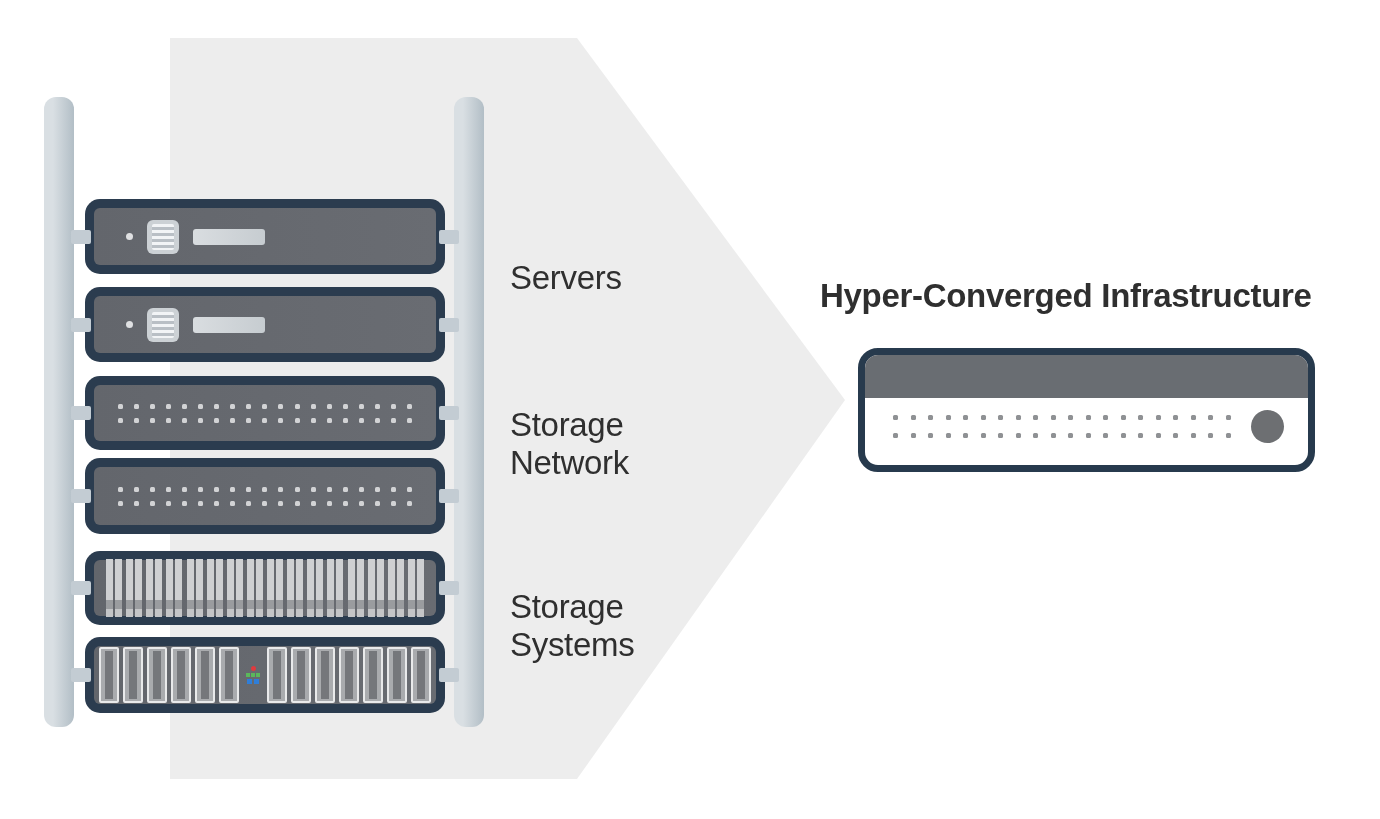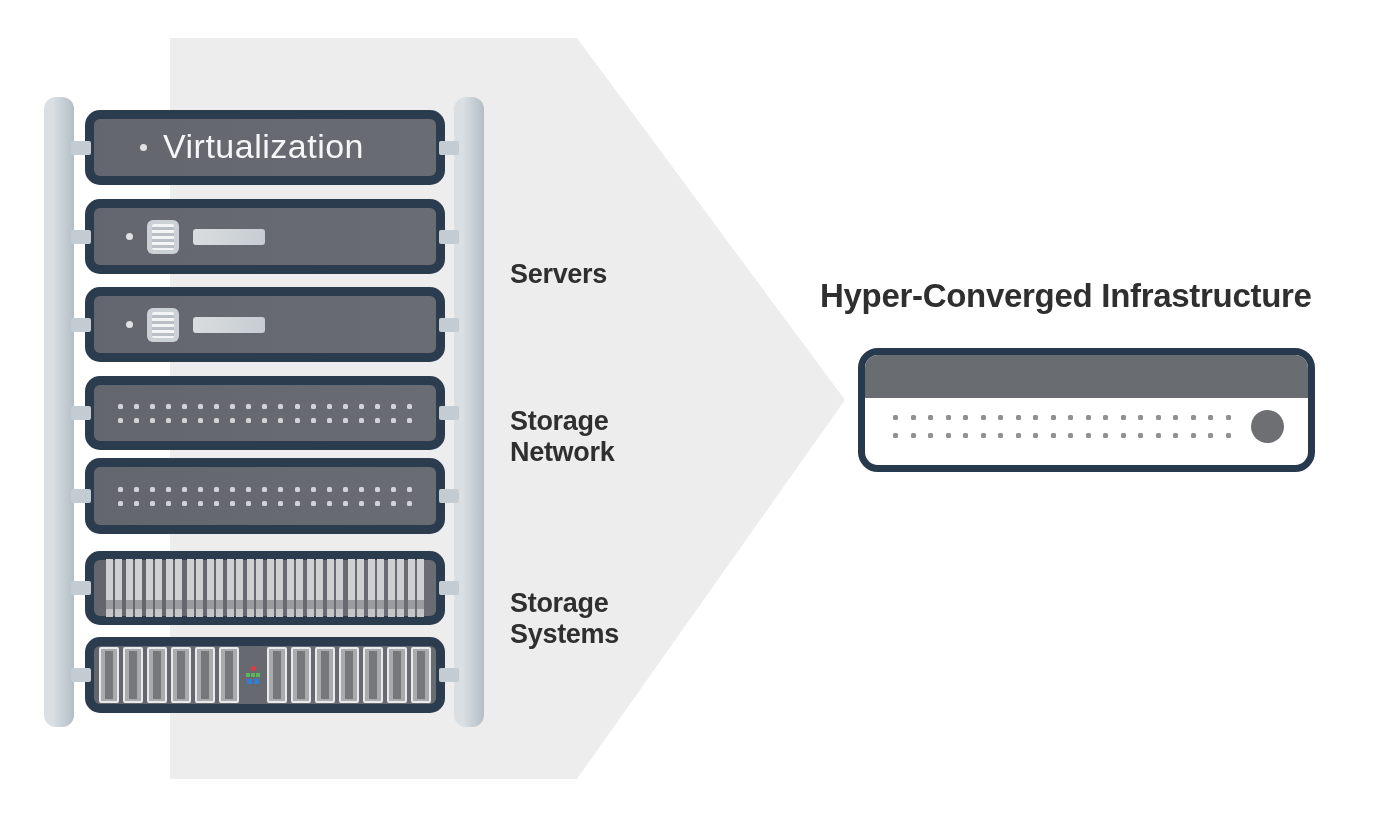--- a/index.html
+++ b/index.html
@@ -94,21 +94,21 @@
   .ci{position:relative;width:16px;height:18px;flex:0 0 16px;margin:0 2px;}
   .ci span{position:absolute;}
   .ci .r{left:6px;top:0;width:5px;height:5px;border-radius:50%;background:var(--cluster-red);}
   .ci .gl{left:1px;top:7px;width:4px;height:4px;background:var(--cluster-green);}
   .ci .gc{left:6px;top:7px;width:4px;height:4px;background:var(--cluster-green);}
   .ci .gr{right:1px;top:7px;width:4px;height:4px;background:var(--cluster-green);}
   .ci .bl{left:2px;bottom:0;width:5px;height:5px;background:var(--cluster-blue);}
   .ci .br{right:2px;bottom:0;width:5px;height:5px;background:var(--cluster-blue);}
   
   .side-label{
-    position:absolute;font-size:27px;font-weight:bold;color:var(--label-text);
+    position:absolute;font-size:33px;font-weight:normal;color:var(--label-text);
     line-height:1.16;white-space:pre-line;letter-spacing:-0.3px;z-index:3;
   }
   .lbl-servers{left:510px;top:259px;}
   .lbl-network{left:510px;top:406px;}
   .lbl-systems{left:510px;top:588px;}
   
   .hci-title{
     position:absolute;left:820px;top:277px;width:540px;font-size:33px;font-weight:bold;
     color:var(--label-text);letter-spacing:-0.3px;white-space:nowrap;z-index:3;
   }
@@ -125,26 +125,20 @@
 </head>
 <body>
 
 <div class="stage">
 
   <div class="arrow"></div>
 
   <div class="rail left"></div>
   <div class="rail right"></div>
 
-  <div class="unit" style="top:110px;height:75px;">
-    <div class="panel center">
-      <span class="led"></span>
-      <span class="v-label">Virtualization</span>
-    </div>
-  </div>
 
   <div class="unit" style="top:199px;height:75px;">
     <div class="panel server">
       <span class="led"></span>
       <span class="chip"></span>
       <span class="badge"></span>
     </div>
   </div>
 
   <div class="unit" style="top:287px;height:75px;">

